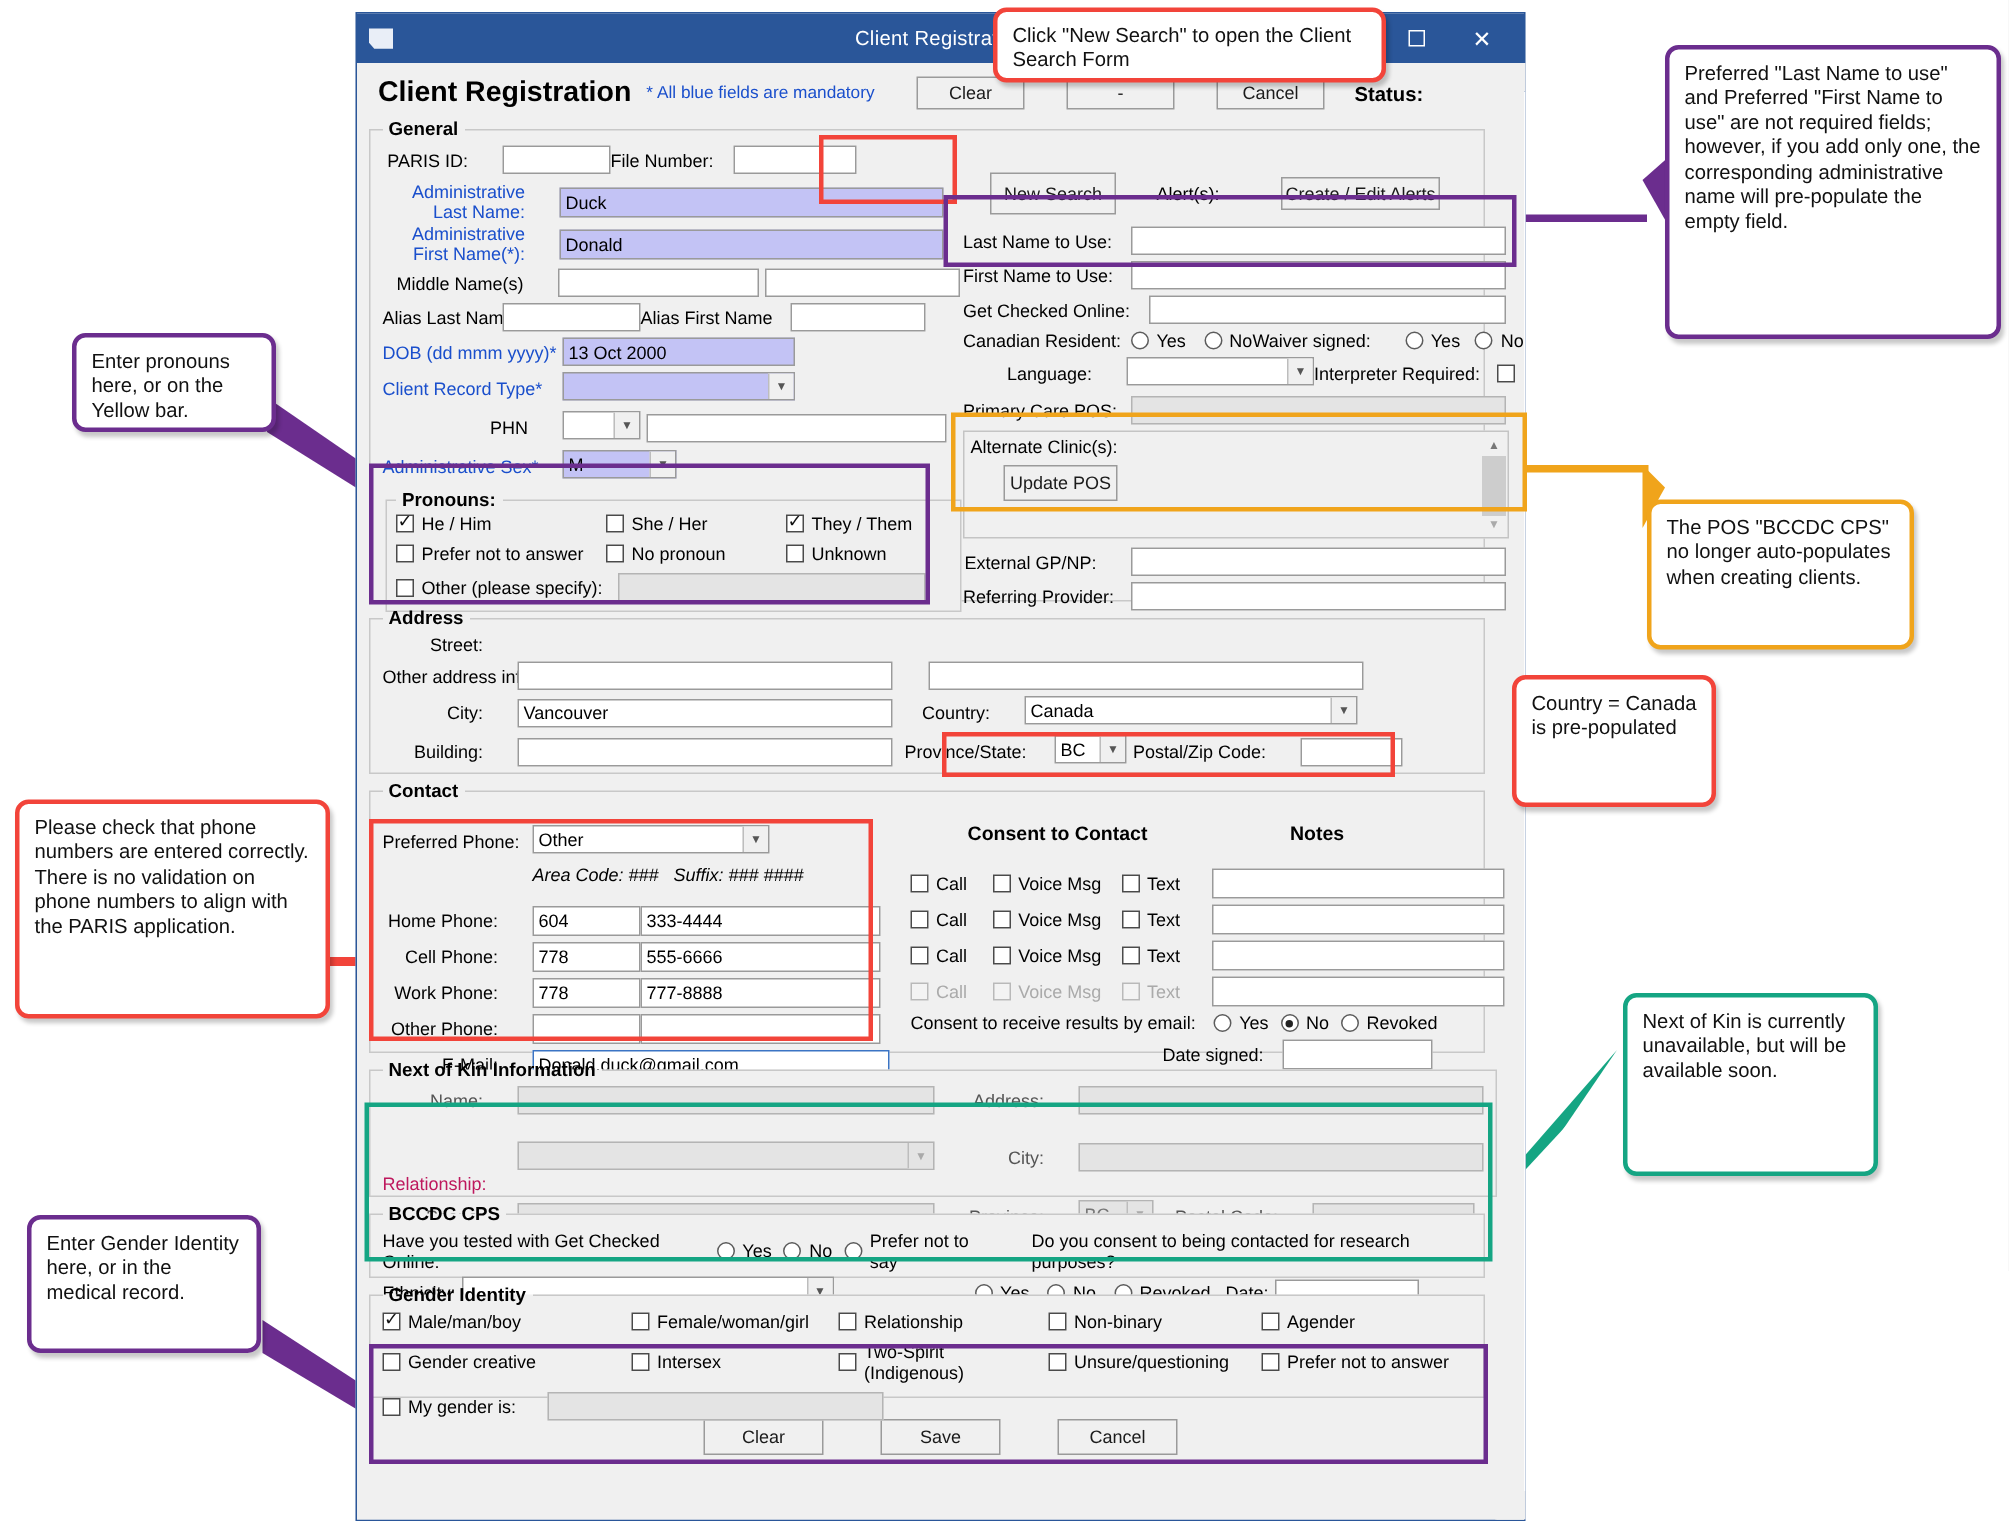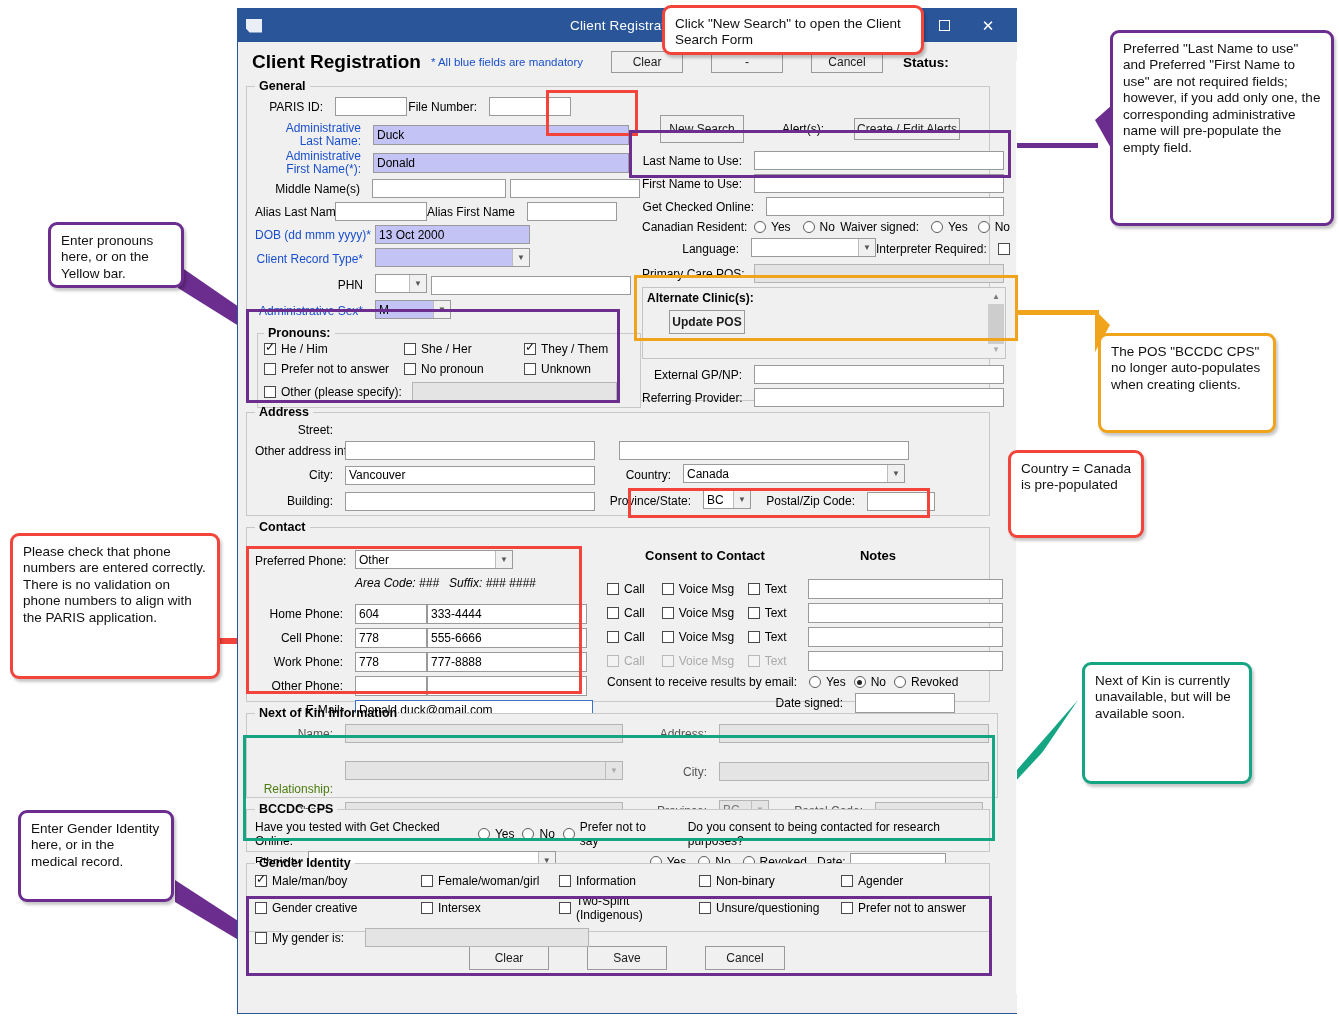--- a/index.html
+++ b/index.html
@@ -65,21 +65,21 @@
   .hdr .status { font-weight:bold; font-size:13.5px; margin-left:10px; }
 
   
   fieldset {
     border:1px solid #c8c8c8; margin:0 0 4px 0; padding:4px 8px 6px 8px;
     position:relative; background:#f0f0f0;
   }
   legend { font-weight:bold; font-size:12.5px; padding:0 4px; }
 
   .row { display:flex; align-items:center; margin-bottom:4px; }
-  .lbl { font-size:12px; text-align:right; padding-right:12px; white-space:nowrap; }
+  .lbl { font-size:12px; text-align:right; padding-right:23px; white-space:nowrap; }
   .lbl.blue { color:#1a4fcc; }
 
   input.tb, .fakein {
     border:1px solid #9a9a9a; background:#fff; height:19px; font-size:12px;
     padding:1px 3px; font-family:"Liberation Sans", sans-serif; color:#000;
   }
   .fakein { display:inline-block; line-height:17px; overflow:hidden; }
   .blue-field { background:#c3c3f5 !important; }
   .gray-field { background:#e4e4e4 !important; border-color:#b4b4b4 !important; color:#777; }
   .focus-field { border-color:#3b74c4 !important; }
@@ -345,21 +345,21 @@
             <span class="arrow">▼</span>
           </span>
           <span class="lbl" style="width:122px;">Interpreter Required:</span>
           <span class="cbx"></span>
         </div>
         <div class="row">
           <span class="lbl" style="width:112px;">Primary Care POS:</span>
           <span class="fakein gray-field" style="width:250px;"></span>
         </div>
 
-        <div style="position:relative; border:1px solid #c4c4c4; background:#f0f0f0; width:364px; height:72px; margin-top:2px;font-weight:bold;">
+        <div style="position:relative; border:1px solid #c4c4c4; background:#f0f0f0; width:364px; height:72px; margin-top:2px;">
           <div style="padding:3px 0 0 4px; font-size:12px;">Alternate Clinic(s):</div>
           <span class="btn" style="position:absolute; left:8px; top:22px; min-width:76px; padding:4px 0;">Update POS</span>
           <div style="position:absolute; right:1px; top:1px; bottom:1px; width:16px; background:#f0f0f0;">
             <div style="position:absolute;top:0;left:0;width:16px;height:15px;display:flex;align-items:center;justify-content:center;font-size:8px;color:#777;">▲</div>
             <div style="position:absolute;top:15px;left:0;width:16px;height:40px;background:#cdcdcd;"></div>
             <div style="position:absolute;bottom:0;left:0;width:16px;height:15px;display:flex;align-items:center;justify-content:center;font-size:8px;color:#aaa;">▼</div>
           </div>
         </div>
 
         <div class="row" style="margin-top:6px;">
@@ -536,21 +536,21 @@
 
     <fieldset style="height:92px;">
       <legend>Next of Kin Information</legend>
       <div class="row">
         <span class="lbl gray-lbl" style="width:90px; color:#555;">Name:</span>
         <span class="fakein gray-field" style="width:278px;"></span>
         <span class="lbl" style="width:96px; color:#555;">Address:</span>
         <span class="fakein gray-field" style="width:270px;"></span>
       </div>
       <div class="row">
-        <span class="lbl" style="width:90px; color:#4d7c0f;margin-top:35px;">Relationship:</span>
+        <span class="lbl" style="width:90px; color:#be185d;margin-top:35px;">Relationship:</span>
         <span class="ddl gray">
           <span class="fakein gray-field" style="width:278px;"></span>
           <span class="arrow">▼</span>
         </span>
         <span class="lbl" style="width:96px; color:#555;">City:</span>
         <span class="fakein gray-field" style="width:270px;"></span>
       </div>
       <div class="row">
         <span class="lbl" style="width:90px; color:#555;">Phone:</span>
         <span class="fakein gray-field" style="width:278px;"></span>
@@ -611,21 +611,21 @@
         <label class="chk-item" style="width:166px;">
             <span class="cbx checked"></span>
             <span>Male/man/boy</span>
           </label>
         <label class="chk-item" style="width:138px;">
             <span class="cbx"></span>
             <span>Female/woman/girl</span>
           </label>
         <label class="chk-item" style="width:140px;">
             <span class="cbx"></span>
-            <span>Information</span>
+            <span>Relationship</span>
           </label>
         <label class="chk-item" style="width:142px;">
             <span class="cbx"></span>
             <span>Non-binary</span>
           </label>
         <label class="chk-item">
             <span class="cbx"></span>
             <span>Agender</span>
           </label>
       </div>

